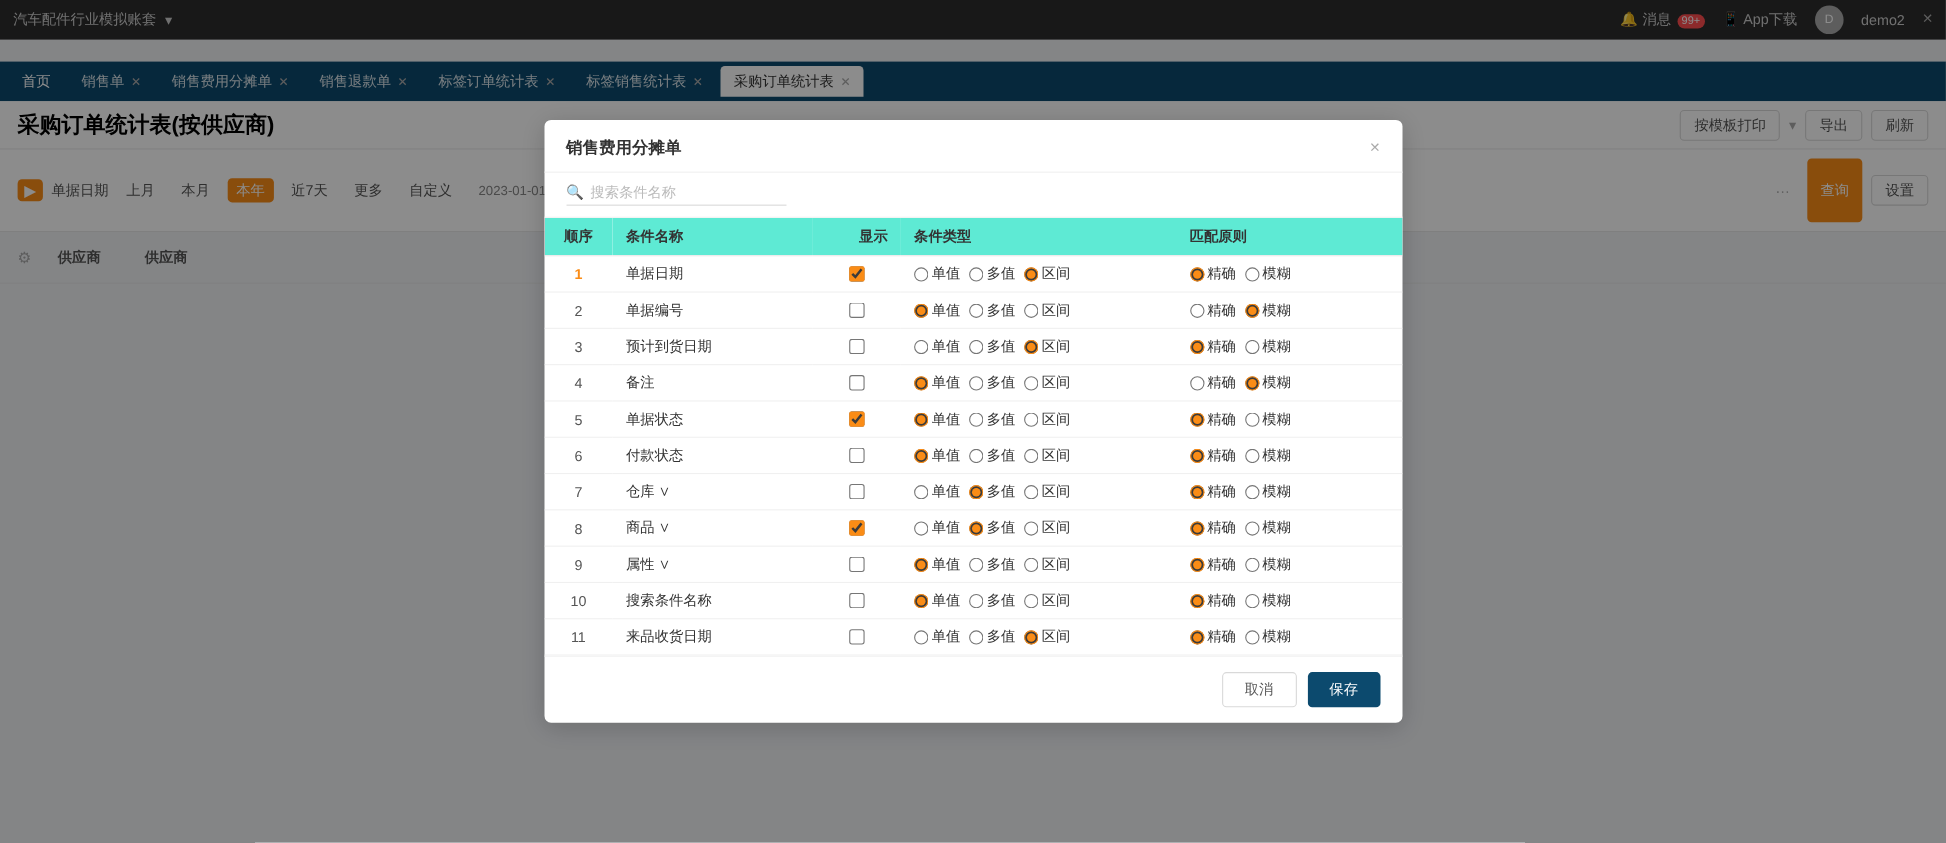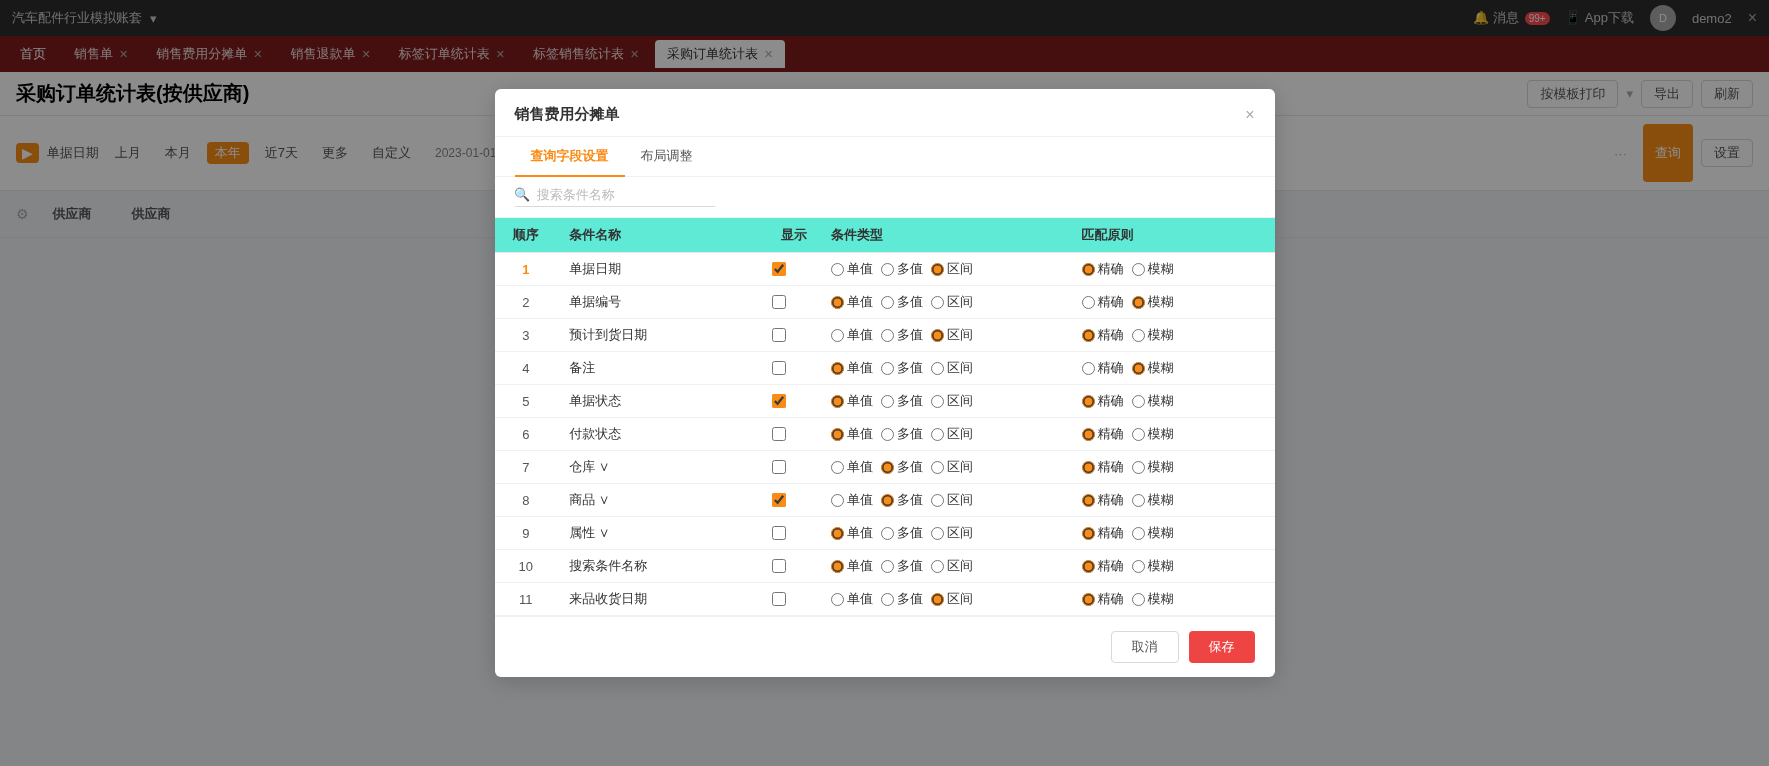--- a/index.html
+++ b/index.html
@@ -23,25 +23,26 @@
     }
     .top-bar-right .avatar {
       width: 26px; height: 26px; border-radius: 50%; background: #aaa;
       display: inline-flex; align-items: center; justify-content: center; color: #fff; font-size: 11px;
     }
     .close-x { color: #aaa; font-size: 16px; cursor: pointer; }
 
     
     .nav-bar {
       height: 36px;
-      background: #7f1d1d;
+      background: #0c4a6e;
       display: flex;
       align-items: center;
       padding: 0 8px;
       gap: 4px;
+      margin-top: 20px;
     }
     .nav-tab {
       height: 28px;
       padding: 0 12px;
       border-radius: 4px 4px 0 0;
       display: flex;
       align-items: center;
       gap: 6px;
       cursor: pointer;
       color: rgba(255,255,255,0.85);
@@ -187,21 +188,21 @@
 
     
     .modal-footer {
       padding: 14px 20px;
       border-top: 1px solid #f0f0f0;
       display: flex;
       justify-content: flex-end;
       gap: 10px;
     }
     .btn-cancel { border: 1px solid #d9d9d9; background: #fff; border-radius: 4px; padding: 6px 20px; cursor: pointer; font-size: 13px; color: #555; }
-    .btn-save { background: #ef4444; color: #fff; border: none; border-radius: 4px; padding: 0 20px; cursor: pointer; font-size: 13px; }
+    .btn-save { background: #0c4a6e; color: #fff; border: none; border-radius: 4px; padding: 0 20px; cursor: pointer; font-size: 13px; }
 
     
     .modal-table::-webkit-scrollbar { width: 6px; }
     .modal-table::-webkit-scrollbar-thumb { background: #ddd; border-radius: 3px; }
 
     
     .col-seq { width: 55px; text-align: center; }
     .col-name { width: 160px; }
     .col-show { width: 70px; text-align: right; }
     .col-type { width: 220px; }
@@ -289,28 +290,20 @@
 </div>
 
 <div class="overlay">
   <div class="modal">
 
     <div class="modal-header">
       <span class="modal-title">销售费用分摊单</span>
       <button class="modal-close">×</button>
     </div>
 
-    <div class="modal-tabs">
-      <div class="modal-tab active">
-        <span>查询字段设置</span>
-      </div>
-      <div class="modal-tab">
-        <span>布局调整</span>
-      </div>
-    </div>
 
     <div class="modal-search">
       <div class="search-input-wrap">
         <span class="search-icon">🔍</span>
         <input class="search-input" type="text" placeholder="搜索条件名称" style="">
       </div>
     </div>
 
     <div class="modal-table">
       <table>

